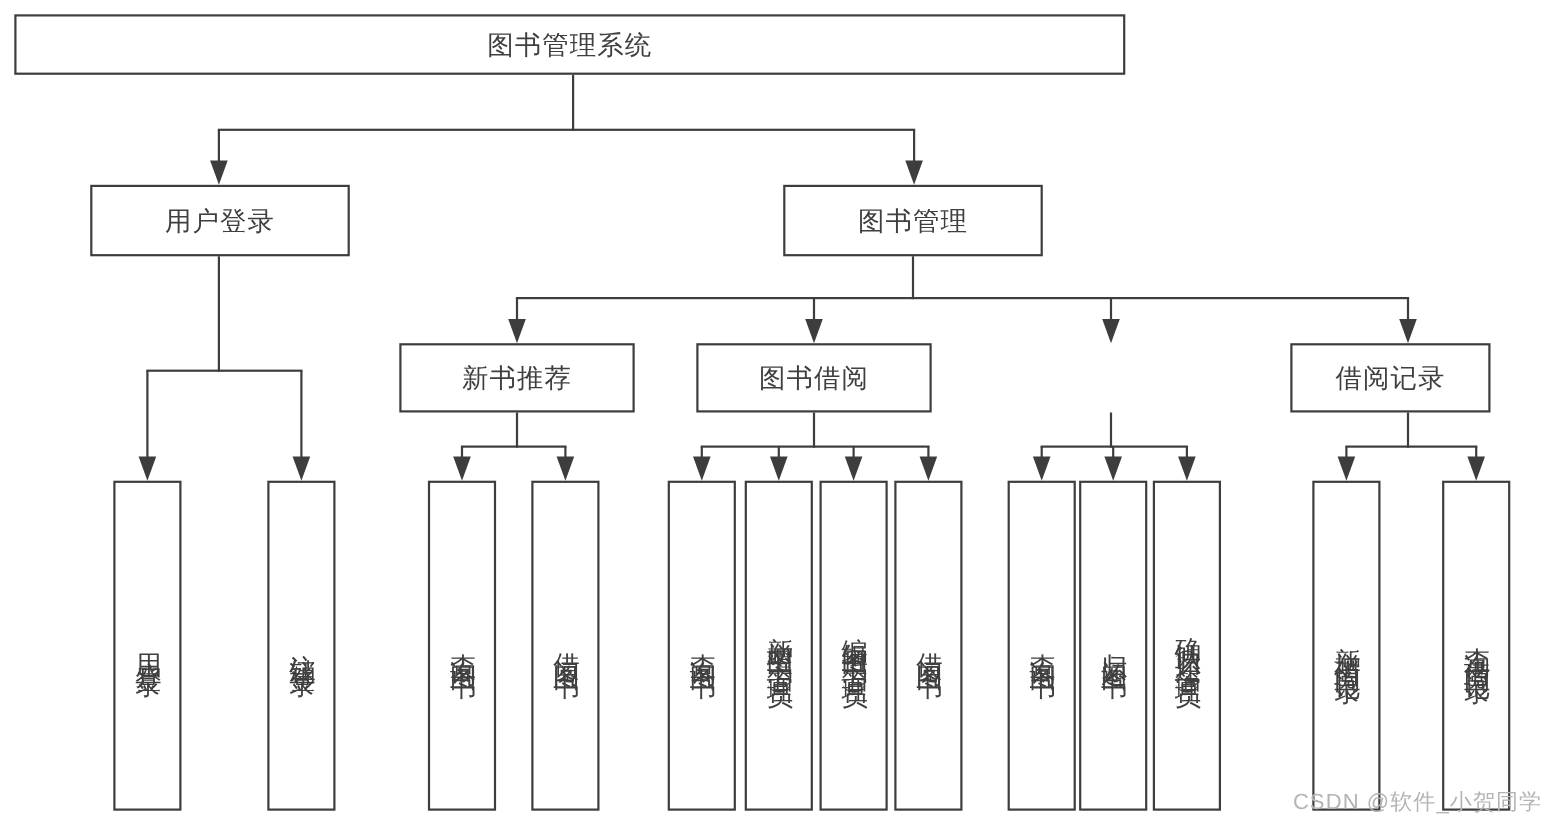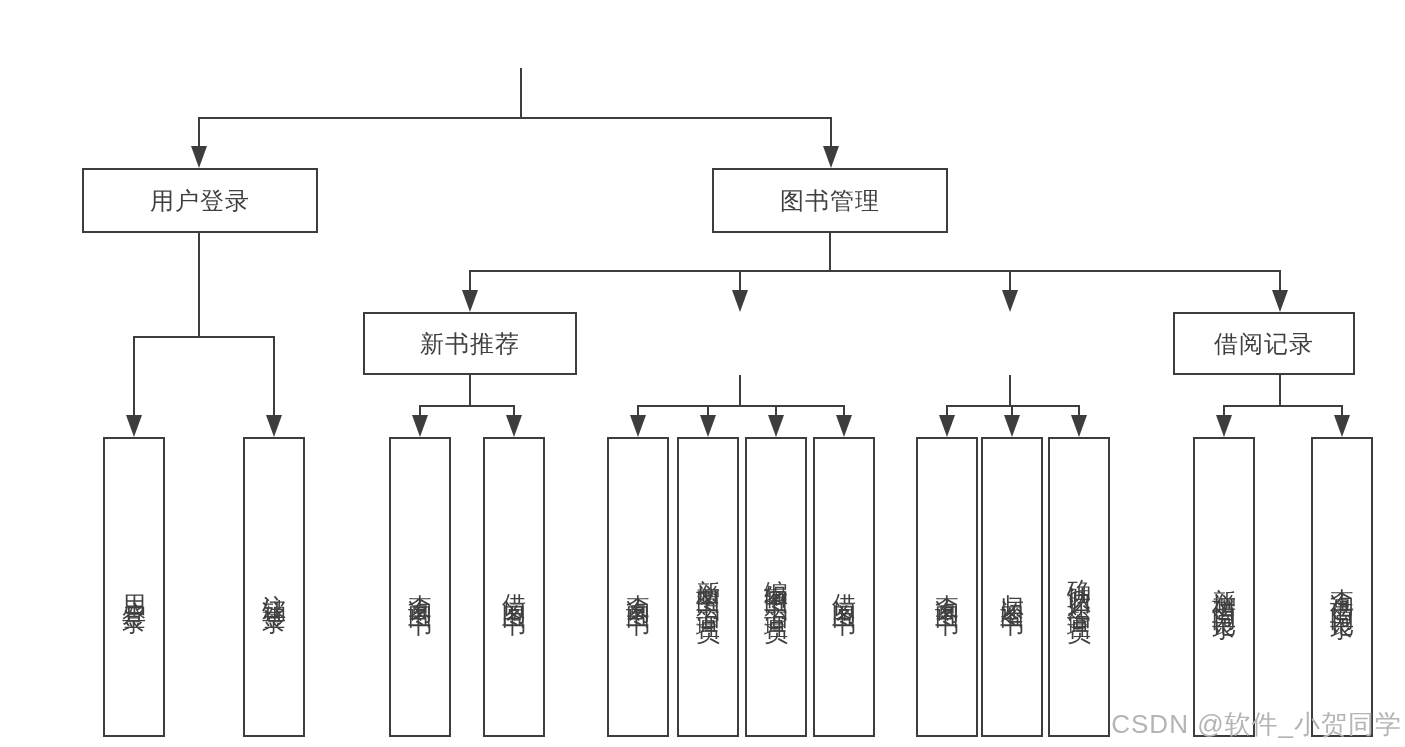--- a/index.html
+++ b/index.html
@@ -23,34 +23,36 @@
   }
   .line { position:absolute; background:#3d3d3d; }
   .arrow {
     position:absolute; width:0; height:0;
     border-left:8px solid transparent;
     border-right:8px solid transparent;
     border-top:22px solid #3d3d3d;
   }
   .watermark {
     position:absolute; right:3px; bottom:5px;
-    font-size:26px; color:#b4b4b4; letter-spacing:1px;
+    font-size:20px; color:#b4b4b4; letter-spacing:1px;
     z-index:10; white-space:nowrap;
   }
 </style>
 </head>
 <body>
 
 <div class="canvas">
 
+  <div class="box" style="left:13px; top:13px; width:1010px; height:55px;">图书管理系统</div>
 
   <div class="box" style="left:82px; top:168px; width:236px; height:65px;">用户登录</div>
   <div class="box" style="left:363px; top:312px; width:214px; height:63px;">新书推荐</div>
 
   <div class="box" style="left:712px; top:168px; width:236px; height:65px;">图书管理</div>
+  <div class="box" style="left:633px; top:312px; width:214px; height:63px;">图书借阅</div>
   <div class="box" style="left:1173px; top:312px; width:182px; height:63px;">借阅记录</div>
 
   <div class="box vbox" style="left:103px; top:437px; width:62px; height:300px;">用户登录</div>
   <div class="box vbox" style="left:243px; top:437px; width:62px; height:300px;">注销登录</div>
 
   <div class="box vbox" style="left:389px; top:437px; width:62px; height:300px;">查询图书</div>
   <div class="box vbox" style="left:483px; top:437px; width:62px; height:300px;">借阅图书</div>
 
   <div class="box vbox" style="left:607px; top:437px; width:62px; height:300px;">查询图书</div>
   <div class="box vbox" style="left:677px; top:437px; width:62px; height:300px;">新增图书（管理员）</div>

